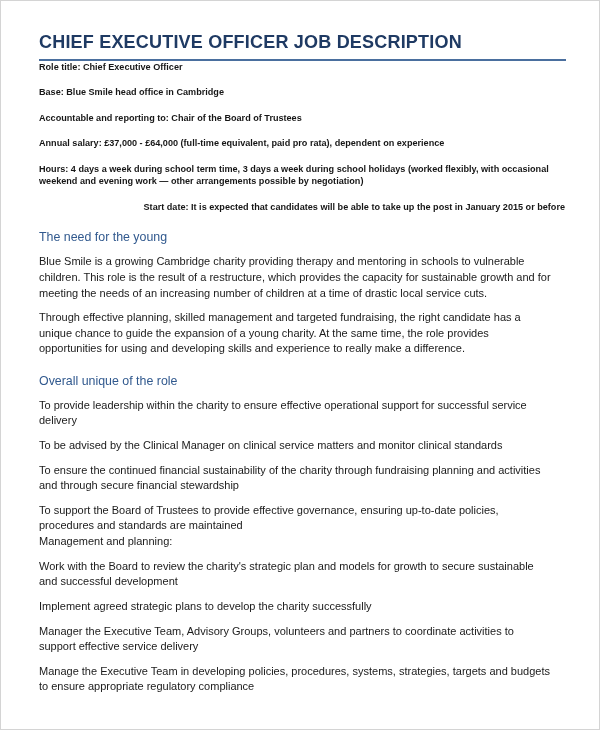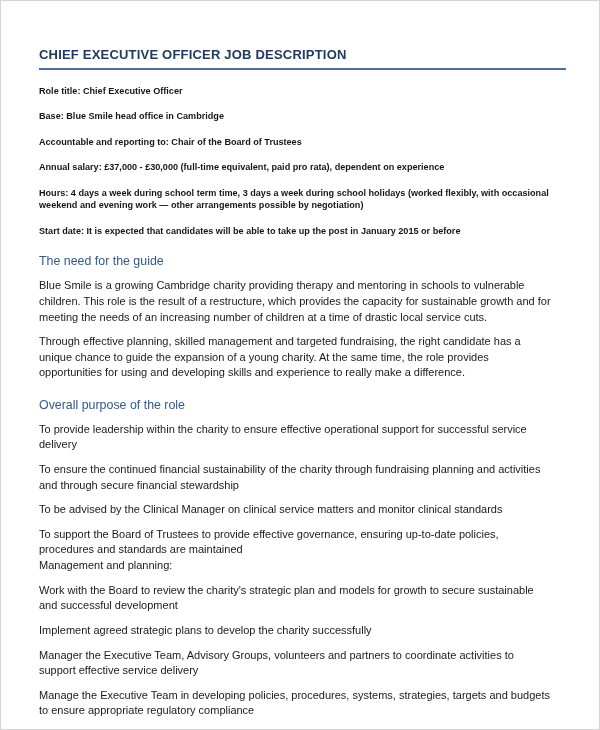--- a/index.html
+++ b/index.html
@@ -16,45 +16,45 @@
   .page {
     position: relative;
     box-sizing: border-box;
     width: 600px;
     height: 730px;
     background: #ffffff;
     border: 1px solid #d4d4d4;
     padding: 30px 34px 0 38px;
   }
   .doc-title {
-    font-size: 13px;
+    font-size: 18px;
     font-weight: bold;
     color: #1f3a63;
     letter-spacing: 0.2px;
-    margin: 16px 0 0 0;
+    margin: 1px 0 0 0;
     line-height: 1.2;
   }
   .title-rule {
     height: 2px;
     background: #4a6f9e;
     margin: 5px 0 0 0;
     width: 527px;
   }
   .meta-block {
-    margin-top: 15px;
+    margin-top: 0;
   }
   .meta-line {
     font-size: 9.1px;
     font-weight: bold;
     color: #161616;
     line-height: 1.38;
     margin: 0 0 13px 0;
     max-width: 528px;
   }
-  .meta-line:last-child { margin-bottom: 0; }
+  .meta-line:last-child { margin-bottom: 0; text-align: right; }
   h2.section-heading {
     font-size: 12.4px;
     font-weight: normal;
     color: #31598e;
     margin: 17px 0 9px 0;
     line-height: 1.2;
   }
   p.body-text {
     font-size: 11px;
     color: #1a1a1a;
@@ -70,36 +70,36 @@
 
 <div class="page">
 
   <h1 class="doc-title">CHIEF EXECUTIVE OFFICER JOB DESCRIPTION</h1>
   <div class="title-rule"></div>
 
   <div class="meta-block">
     <p class="meta-line">Role title: Chief Executive Officer</p>
     <p class="meta-line">Base: Blue Smile head office in Cambridge</p>
     <p class="meta-line">Accountable and reporting to: Chair of the Board of Trustees</p>
-    <p class="meta-line">Annual salary:  £37,000 - £30,000 (full-time equivalent, paid pro rata), dependent on experience</p>
+    <p class="meta-line">Annual salary:  £37,000 - £64,000 (full-time equivalent, paid pro rata), dependent on experience</p>
     <p class="meta-line">Hours:  4 days a week during school term time, 3 days a week during school holidays (worked flexibly, with occasional weekend and evening work — other arrangements possible by negotiation)</p>
     <p class="meta-line">Start date:  It is expected that candidates will be able to take up the post in January 2015 or before</p>
   </div>
 
   <div class="section">
-    <h2 class="section-heading">The need for the guide</h2>
+    <h2 class="section-heading">The need for the young</h2>
     <p class="body-text">Blue Smile is a growing Cambridge charity providing therapy and mentoring in schools to vulnerable children. This role is the result of a restructure, which provides the capacity for sustainable growth and for meeting the needs of an increasing number of children at a time of drastic local service cuts.</p>
     <p class="body-text">Through effective planning, skilled management and targeted fundraising, the right candidate has a unique chance to guide the expansion of a young charity.  At the same time, the role provides opportunities for using and developing skills and experience to really make a difference.</p>
   </div>
 
   <div class="section">
-    <h2 class="section-heading">Overall purpose of the role</h2>
+    <h2 class="section-heading">Overall unique of the role</h2>
     <p class="body-text">To provide leadership within the charity to ensure effective operational support for successful service delivery</p>
+    <p class="body-text">To be advised by the Clinical Manager on clinical service matters and monitor clinical standards</p>
     <p class="body-text">To ensure the continued financial sustainability of the charity through fundraising planning and activities and through secure financial stewardship</p>
-    <p class="body-text">To be advised by the Clinical Manager on clinical service matters and monitor clinical standards</p>
     <p class="body-text">To support the Board of Trustees to provide effective governance, ensuring up-to-date policies, procedures and standards are maintained</p>
   </div>
 
   <div class="section">
     <p class="body-text">Management and planning:</p>
     <p class="body-text">Work with the Board to review the charity's strategic plan and models for growth to secure sustainable and successful development</p>
     <p class="body-text">Implement agreed strategic plans to develop the charity successfully</p>
     <p class="body-text">Manager the Executive Team, Advisory Groups, volunteers and partners to coordinate activities to support effective service delivery</p>
     <p class="body-text">Manage the Executive Team in developing policies, procedures, systems, strategies, targets and budgets to ensure appropriate regulatory compliance</p>
   </div>

